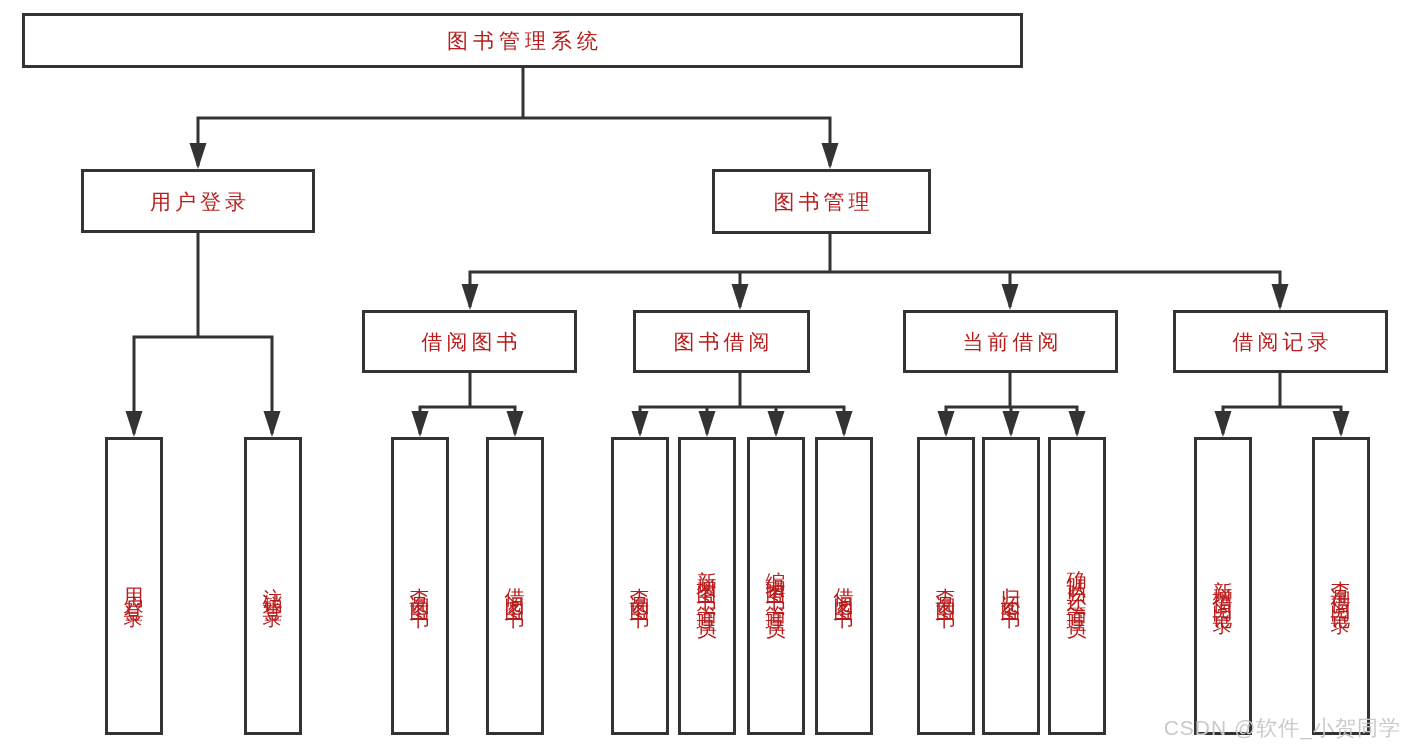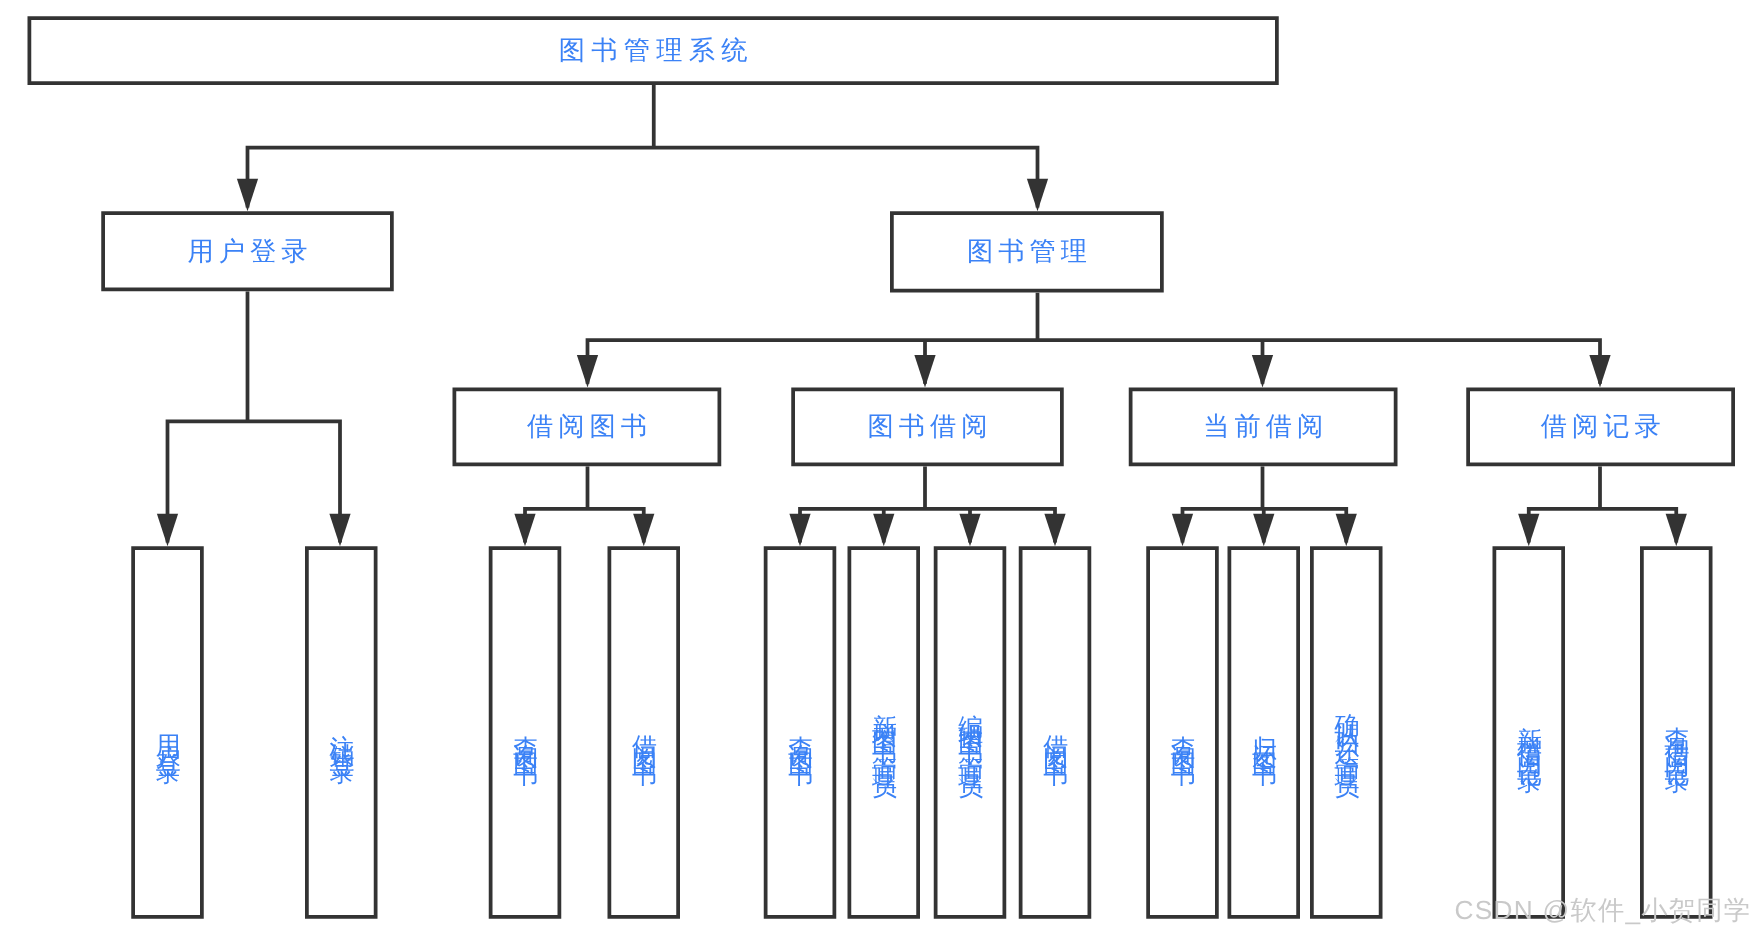--- a/index.html
+++ b/index.html
@@ -24,21 +24,21 @@
     pointer-events: none;
   }
   .box {
     position: absolute;
     box-sizing: border-box;
     background: #ffffff;
     border: 3px solid #333333;
     display: flex;
     align-items: center;
     justify-content: center;
-    color: #3b82f6;
+    color: #b91c1c;
     line-height: 1;
   }
   .h-label {
     font-size: 21px;
     letter-spacing: 4px;
     text-indent: 4px;
     white-space: nowrap;
   }
   .root-label {
     font-size: 21px;
@@ -135,21 +135,21 @@
   <div class="box" style="left:81px;top:169px;width:234px;height:64px">
     <span class="h-label">用户登录</span>
   </div>
   <div class="box" style="left:712px;top:169px;width:219px;height:65px">
     <span class="h-label">图书管理</span>
   </div>
 
   <div class="box" style="left:362px;top:310px;width:215px;height:63px">
     <span class="h-label">借阅图书</span>
   </div>
-  <div class="box" style="left:633px;top:310px;width:218px;height:63px">
+  <div class="box" style="left:633px;top:310px;width:177px;height:63px">
     <span class="h-label">图书借阅</span>
   </div>
   <div class="box" style="left:1173px;top:310px;width:215px;height:63px">
     <span class="h-label">借阅记录</span>
   </div>
   <div class="box" style="left:903px;top:310px;width:215px;height:63px">
     <span class="h-label">当前借阅</span>
   </div>
 
   <div class="box" style="left:105px;top:437px;width:58px;height:298px">

